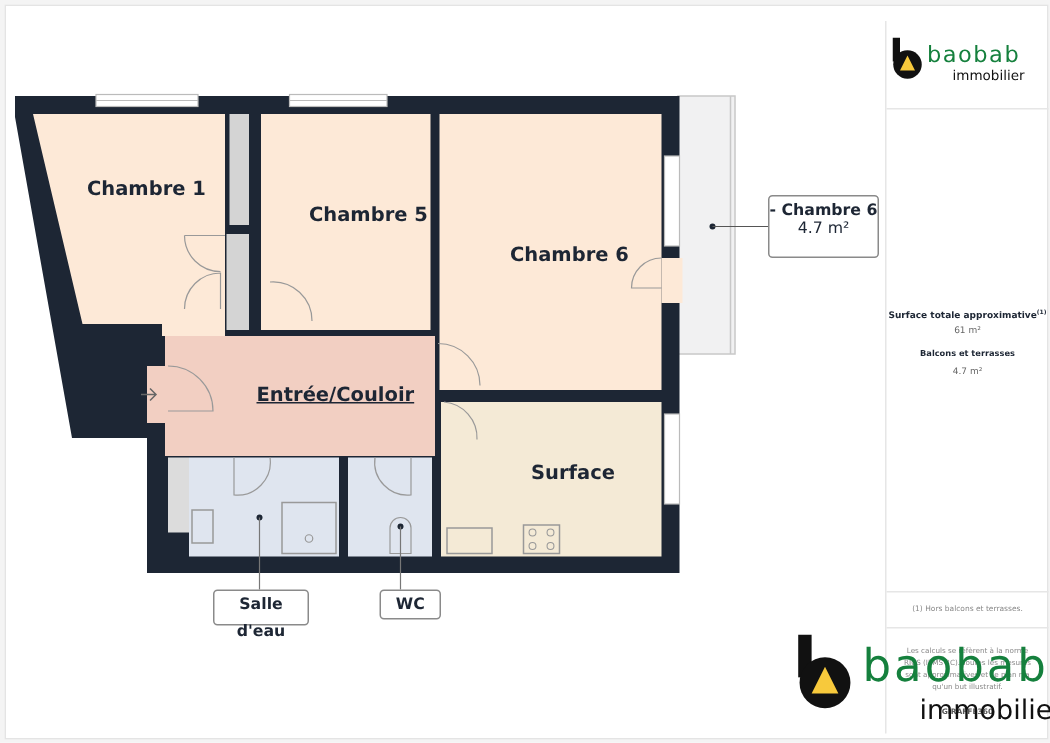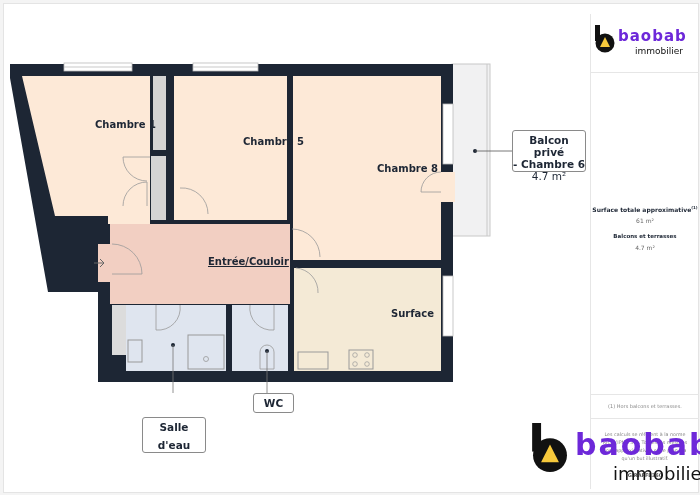--- a/index.html
+++ b/index.html
@@ -2,23 +2,23 @@
 <html><head>
 <meta charset="utf-8">
 <style>
   html, body { margin:0; padding:0; background:#f4f4f4; }
   body { width:700px; height:495px; position:relative; overflow:hidden; font-family:"DejaVu Sans", sans-serif; }
   .sheet { position:absolute; left:3px; top:3px; width:696px; height:490px; background:#fff; border:1px solid #e4e4e4; box-sizing:border-box; }
   .plan { position:absolute; left:0; top:0; width:700px; height:495px; }
   .side { position:absolute; left:590px; top:14px; width:108px; height:475px; border-left:1px solid #e6e6e6; }
   .side .divider { position:absolute; left:0; right:0; height:1px; background:#e6e6e6; }
   .side-text { position:absolute; left:0; width:108px; text-align:center; color:#1d2634; }
-  .lbl { position:absolute; font-weight:bold; color:#1d2634; font-size:10px; white-space:nowrap;margin-left:37px; }
+  .lbl { position:absolute; font-weight:bold; color:#1d2634; font-size:13px; white-space:nowrap; }
   .tag { position:absolute; background:#fff; border:1px solid #8a8a8a; border-radius:3px; font-weight:bold; color:#1d2634; font-size:10.5px; text-align:center; box-sizing:border-box; }
-  .brand-word { font-family:"DejaVu Sans", sans-serif; font-weight:bold; color:#6d28d9; letter-spacing:1px; }
+  .brand-word { font-family:"DejaVu Sans", sans-serif; font-weight:normal; color:#15803d; letter-spacing:1px; }
 </style>
 </head>
 <body>
 
 <div class="sheet"></div>
 
 <svg class="plan" viewBox="0 0 700 495" xmlns="http://www.w3.org/2000/svg">
 
   <rect x="452" y="64" width="38" height="172" fill="#f1f1f2" stroke="#c8c8c8" stroke-width="1"></rect>
   <line x1="487" y1="64" x2="487" y2="236" stroke="#c8c8c8" stroke-width="1"></line>
@@ -74,30 +74,29 @@
   <circle cx="367" cy="364" r="2.3" fill="none" stroke="#999" stroke-width="0.7"></circle>
 
   <circle cx="475" cy="151" r="2" fill="#1d2634"></circle>
   <line x1="475" y1="151" x2="512" y2="151" stroke="#555" stroke-width="0.8"></line>
   <line x1="173" y1="345" x2="173" y2="393" stroke="#777" stroke-width="0.8"></line>
   <line x1="267" y1="351" x2="267" y2="393" stroke="#777" stroke-width="0.8"></line>
 </svg>
 
 <div class="lbl" style="left:58px;top:119px;">Chambre 1</div>
 <div class="lbl" style="left:206px;top:136px;">Chambre 5</div>
-<div class="lbl" style="left:340px;top:163px;">Chambre 8</div>
+<div class="lbl" style="left:340px;top:163px;">Chambre 6</div>
 <div class="lbl" style="left:171px;top:256px;text-decoration:underline;">Entrée/Couloir</div>
 <div class="lbl" style="left:354px;top:308px;">Surface</div>
 
 <div class="tag" style="left:512px;top:130px;width:74px;height:42px;line-height:12px;padding-top:3px;">
-  <div>Balcon privé</div>
   <div>- Chambre 6</div>
   <div style="font-weight:normal;">4.7 m²</div>
 </div>
-<div class="tag" style="left:142px;top:393px;width:64px;height:36px;line-height:18px;margin-top:24px;">Salle d'eau</div>
+<div class="tag" style="left:142px;top:393px;width:64px;height:24px;line-height:18px;">Salle d'eau</div>
 <div class="tag" style="left:253px;top:393px;width:41px;height:20px;line-height:18px;">WC</div>
 
 <div class="side">
   <div style="position:absolute;left:4px;top:8px;width:100px;height:40px;">
     <svg width="20" height="28" viewBox="0 0 20 28" style="position:absolute;left:0;top:3px;">
       <rect x="0" y="0" width="5" height="16" fill="#111"></rect>
       <circle cx="10" cy="18" r="9.5" fill="#111"></circle>
       <path d="M10,12 L15,22 L5,22 Z" fill="#f7c93c"></path>
     </svg>
     <div class="brand-word" style="position:absolute;left:23px;top:5px;font-size:15px;">baobab</div>

